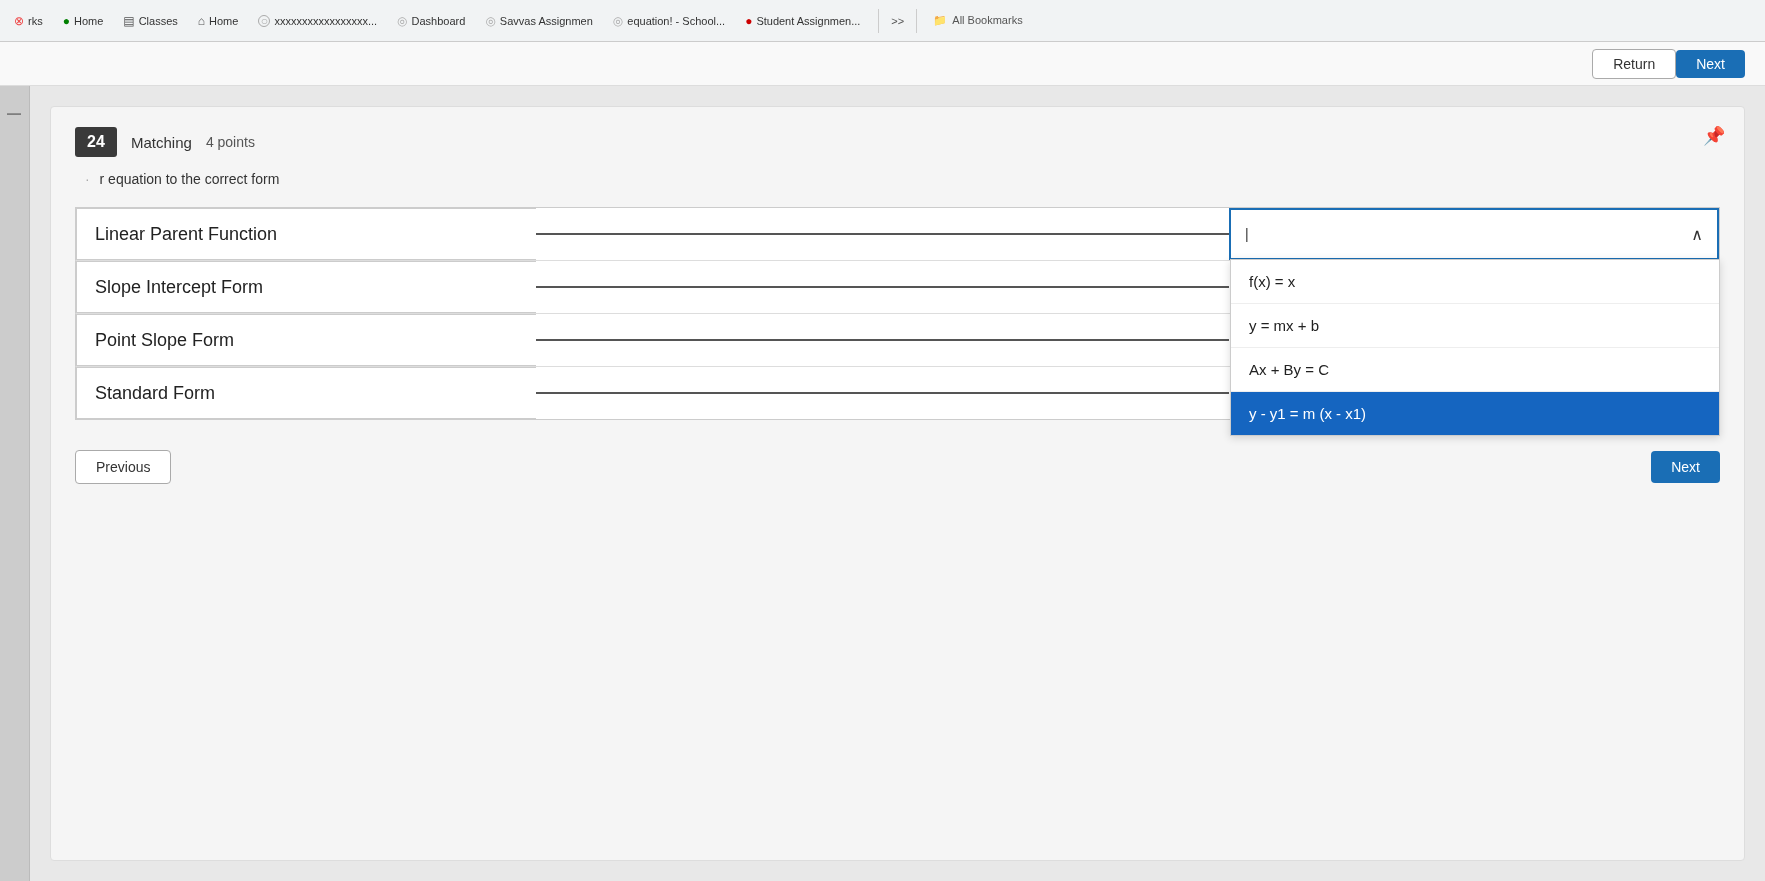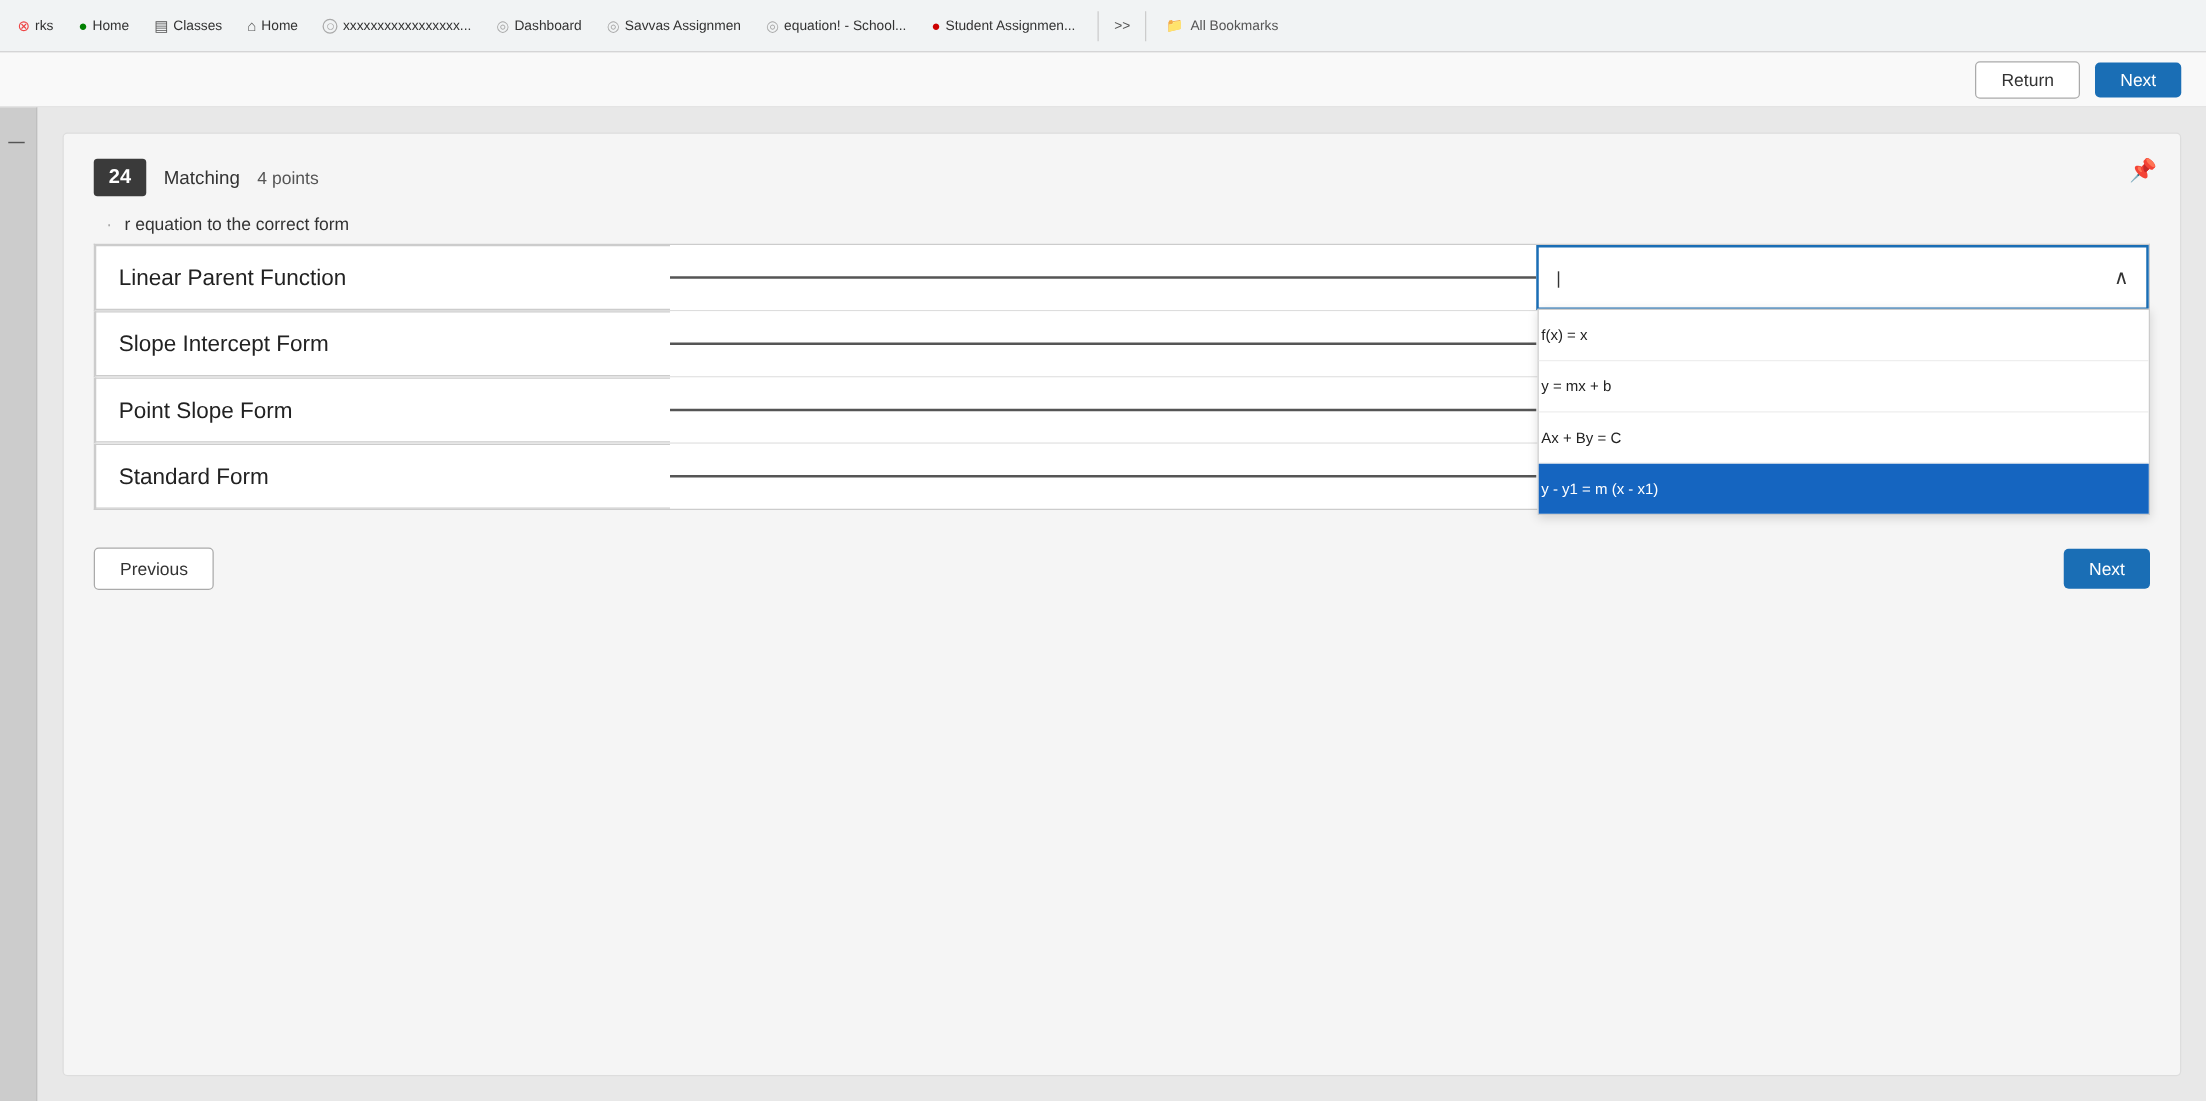--- a/index.html
+++ b/index.html
@@ -42,21 +42,20 @@
 
     
     .toolbar-row {
       background: #f9f9f9;
       height: 44px;
       display: flex;
       align-items: center;
       justify-content: flex-end;
       padding: 0 20px;
       border-bottom: 1px solid #ddd;
-      gap: 12px;
     }
 
     .toolbar-btn {
       padding: 6px 20px;
       border: none;
       border-radius: 4px;
       font-size: 14px;
       cursor: pointer;
       font-weight: 500;
     }
@@ -142,21 +141,21 @@
       top: 18px;
       right: 18px;
       font-size: 18px;
       color: #888;
       cursor: pointer;
     }
 
     .question-instruction {
       font-size: 14px;
       color: #333;
-      margin-bottom: 8px;
+      margin-bottom: 20px;
       padding-left: 10px;
     }
 
     
     .nav-bottom {
       display: flex;
       justify-content: space-between;
       align-items: center;
       margin-top: 16px;
     }
@@ -197,22 +196,22 @@
       padding: 0 14px;
       cursor: pointer;
     }
 
     .right-panel-dropdown-text {
       font-size: 14px;
       color: #333;
     }
 
     .option-item {
-      padding: 13px 2px;
-      font-size: 12px;
+      padding: 13px 18px;
+      font-size: 15px;
       color: #222;
       cursor: pointer;
       border-bottom: 1px solid #eee;
     }
 
     .option-item.highlighted {
       background: #1565c0;
       color: #fff;
     }
 

